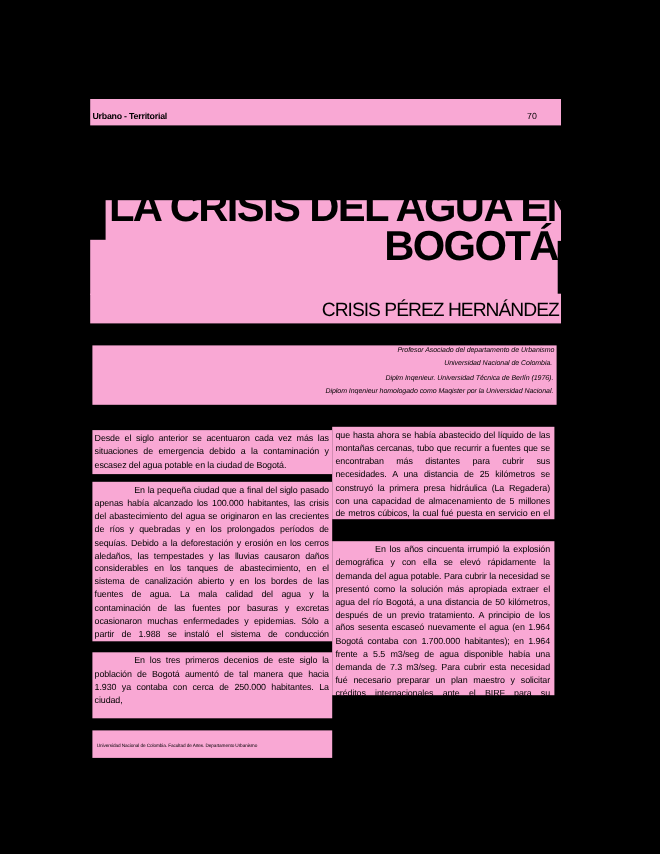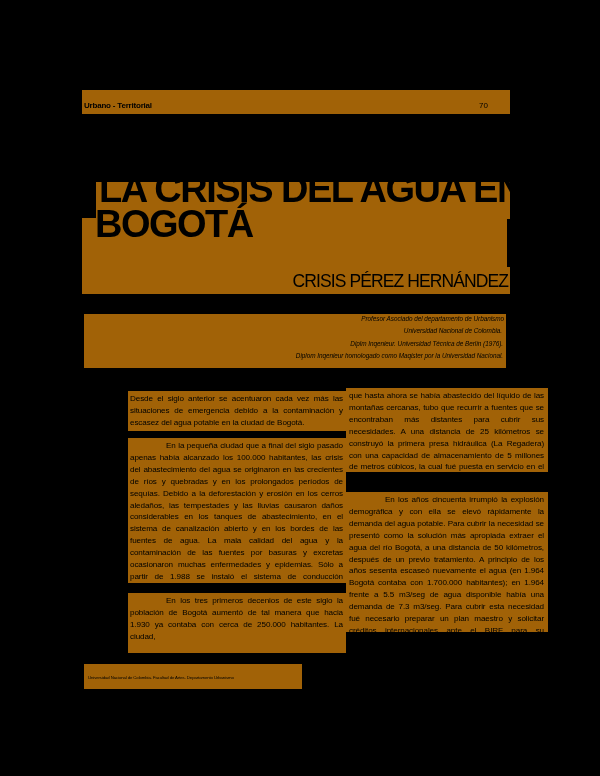--- a/index.html
+++ b/index.html
@@ -1,31 +1,31 @@
 <!DOCTYPE html>
 <html><head>
 <meta charset="utf-8">
 <style>
   html, body { margin:0; padding:0; }
   body { width:600px; height:776px; background:#000; position:relative; overflow:hidden;
          font-family:"Liberation Sans", sans-serif; color:#000; }
-  .box { position:absolute; background:#a16207; box-sizing:border-box; }
+  .box { position:absolute; background:#f9a8d4; box-sizing:border-box; }
   .hdr { left:82px; top:90px; width:428px; height:24px; }
   .hdr .sec { position:absolute; left:2px; bottom:4px; font-size:8px; font-weight:bold; letter-spacing:-0.2px; }
   .hdr .pg { position:absolute; right:22px; bottom:4px; font-size:8px; }
   .t1 { left:96px; top:182px; width:414px; height:37px; }
   .t2 { left:82px; top:218px; width:425px; height:50px; }
   .title { position:absolute; font-weight:bold; font-size:38px; letter-spacing:-1.5px; line-height:1; white-space:nowrap; }
   .t1 .title { left:3px; top:-12px; }
-  .t2 .title { left:13px; width:100%; text-align:left; top:-13px; }
+  .t2 .title { left:0; width:100%; text-align:right; top:-13px; }
   .auth { left:82px; top:267px; width:428px; height:27px; }
   .auth span { position:absolute; right:2px; top:4px; font-size:17.5px; letter-spacing:-0.9px; white-space:nowrap; }
   .aff { left:84px; top:314px; width:422px; height:54px; }
   .aff div { position:absolute; right:2px; font-size:6.4px; font-style:italic; white-space:nowrap; letter-spacing:-0.05px; }
-  .col { font-size:8.1px; line-height:11.9px; text-align:justify; letter-spacing:-0.1px;margin-left:44px; }
+  .col { font-size:8.1px; line-height:11.9px; text-align:justify; letter-spacing:-0.1px; }
   .lp { left:84px; width:218px; padding:2px 3px 2px 2px; }
   .intro { top:391px; height:40px; }
   .p2 { top:438px; height:145px; }
   .p3 { top:593px; height:60px; }
   .foot { left:84px; top:664px; width:218px; height:25px; }
   .foot span { position:absolute; left:4px; top:11px; font-size:4.3px; white-space:nowrap; letter-spacing:-0.1px; }
   .rc { left:302px; width:202px; padding:2px 4px 2px 3px; }
   .r1 { top:388px; height:84px; }
   .r2 { top:492px; height:140px; }
   .indent { text-indent:36px; }

